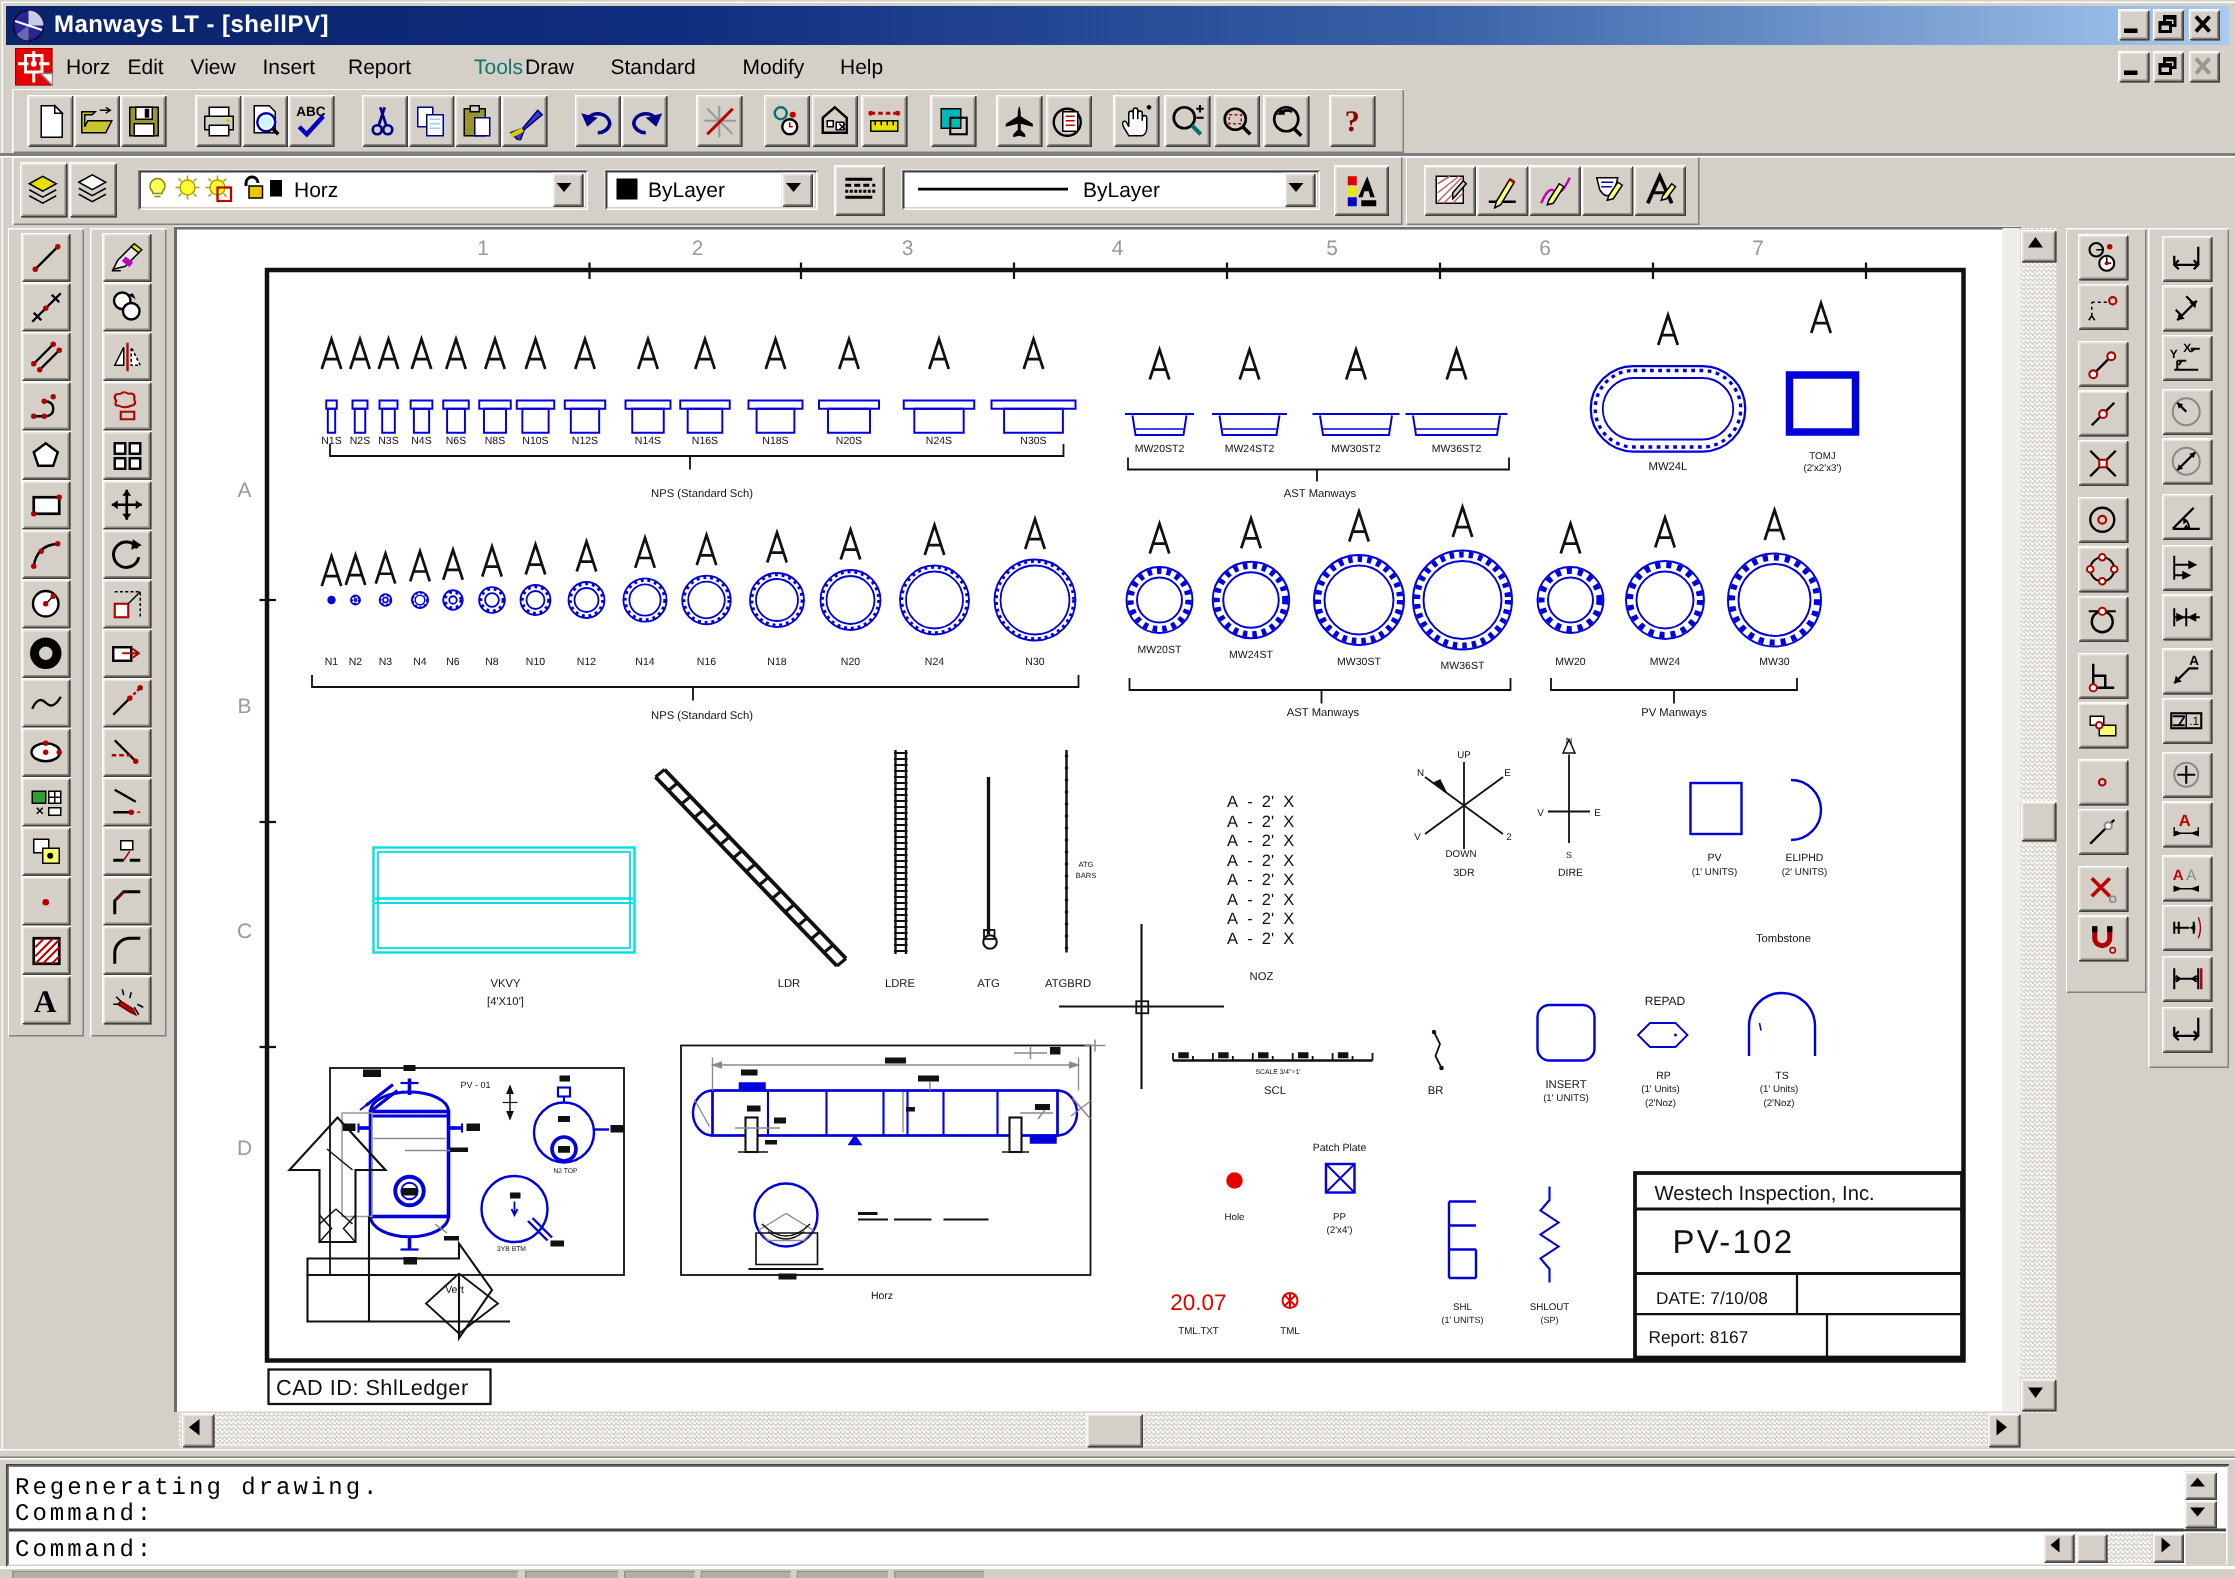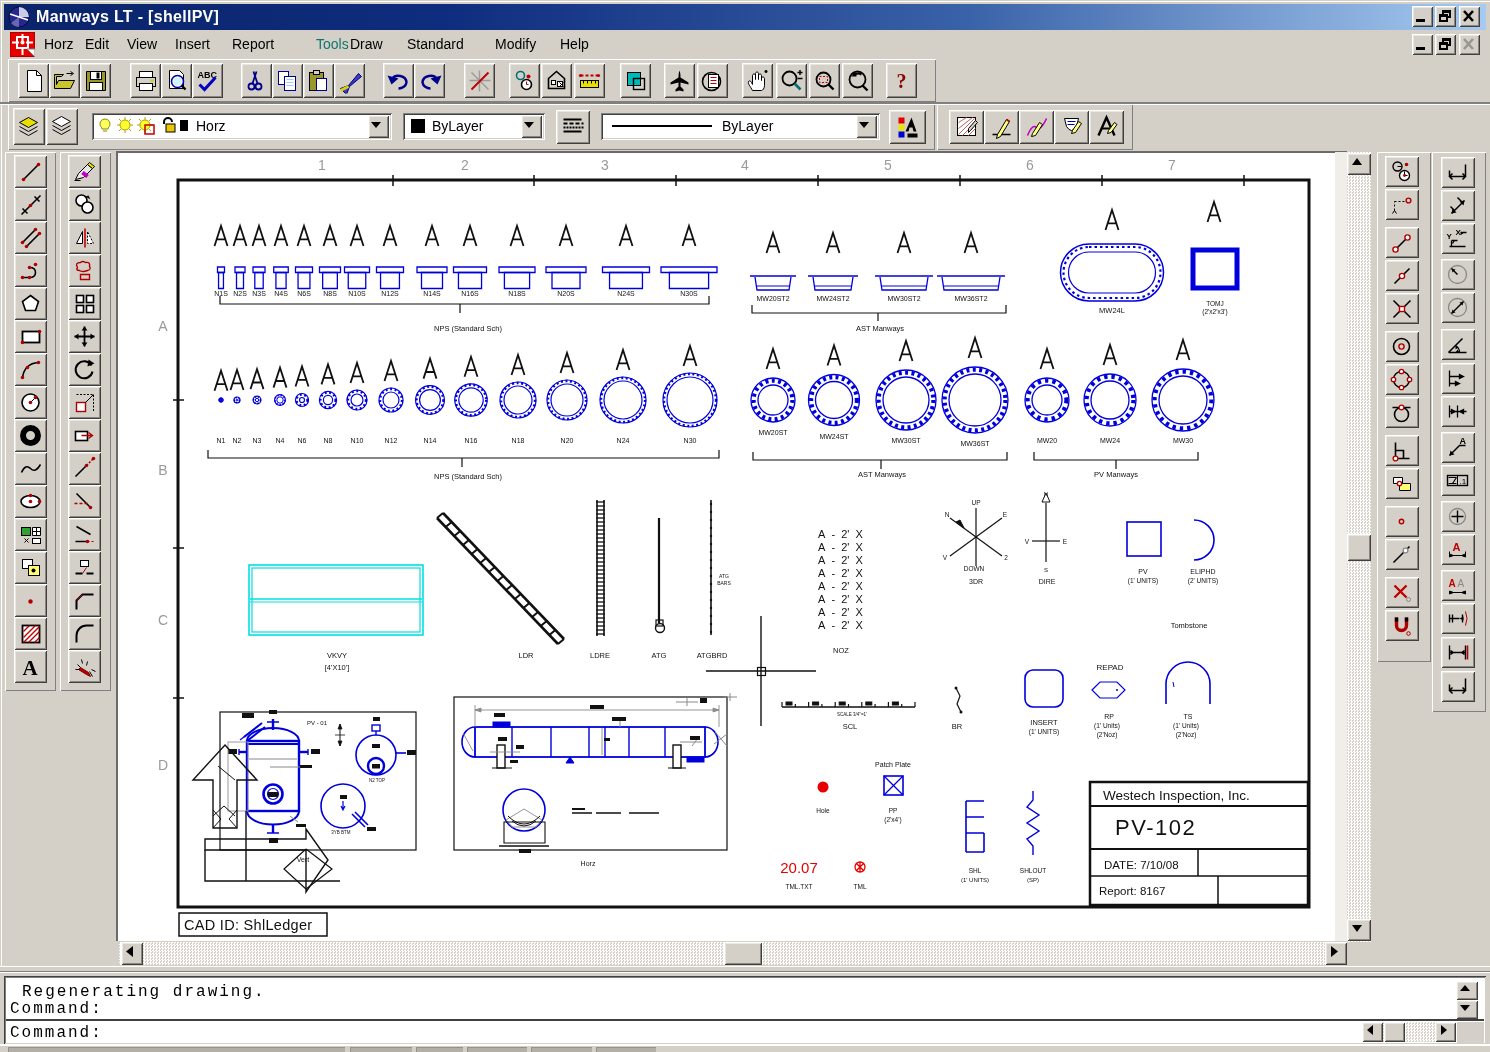--- a/index.html
+++ b/index.html
@@ -1279,21 +1279,21 @@
 <text x="1103" y="800" font-size="13.5" fill="#111111" text-anchor="start">Westech Inspection, Inc.</text>
 <text x="1115" y="835" font-size="22" fill="#111111" text-anchor="start" letter-spacing="1.5">PV-102</text>
 <text x="1104" y="869" font-size="11.5" fill="#111111" text-anchor="start">DATE: 7/10/08</text>
 <text x="1099" y="895" font-size="11.5" fill="#111111" text-anchor="start">Report: 8167</text>
 <rect x="179" y="913" width="148" height="23" stroke="#111111" stroke-width="1.5" fill="#fff"></rect>
 <text x="184" y="930" font-size="14.5" fill="#111111" text-anchor="start" letter-spacing="0.3">CAD ID: ShlLedger</text>
 </svg>
 <div class="abs" style="left:0px;top:966px;width:1490px;height:6px;background:#d4d0c8;box-shadow:inset 0 1px 0 #ffffff, inset 0 -1px 0 #808080;"></div>
 <div class="abs" style="left:0px;top:972px;width:1490px;height:74px;background:#d4d0c8;box-shadow:inset 0 1px 0 #ffffff;"></div>
 <div class="abs" style="left:4px;top:976px;width:1482px;height:68px;background:#fff;box-shadow:inset 1px 1px 0 #404040, inset -1px -1px 0 #d4d0c8, inset 2px 2px 0 #808080;"></div>
-<div class="abs mono" style="left:10px;top:983px;width:500px;height:17px;font-size:16px;letter-spacing:2px;margin-left:12px;">Regenerating drawing.</div>
+<div class="abs mono" style="left:10px;top:983px;width:500px;height:17px;font-size:16px;letter-spacing:2px;">Regenerating drawing.</div>
 <div class="abs mono" style="left:10px;top:1000px;width:500px;height:17px;font-size:16px;letter-spacing:2px;">Command:</div>
 <div class="abs" style="left:6px;top:1019px;width:1478px;height:2px;background:#404040;"></div>
 <div class="abs mono" style="left:10px;top:1024px;width:500px;height:17px;font-size:16px;letter-spacing:2px;">Command:</div>
 <div class="ca" style="left:1456px;top:981px;width:22px;height:19px;"><svg width="18" height="15">
       <path d="M9 4 l5 6 h-10 z" fill="#000"></path>
     </svg></div>
 <div class="ca" style="left:1456px;top:1000px;width:22px;height:19px;"><svg width="18" height="15">
       <path d="M4 5 h10 l-5 6 z" fill="#000"></path>
     </svg></div>
 <div class="abs track" style="left:1362px;top:1022px;width:94px;height:20px;"></div>

